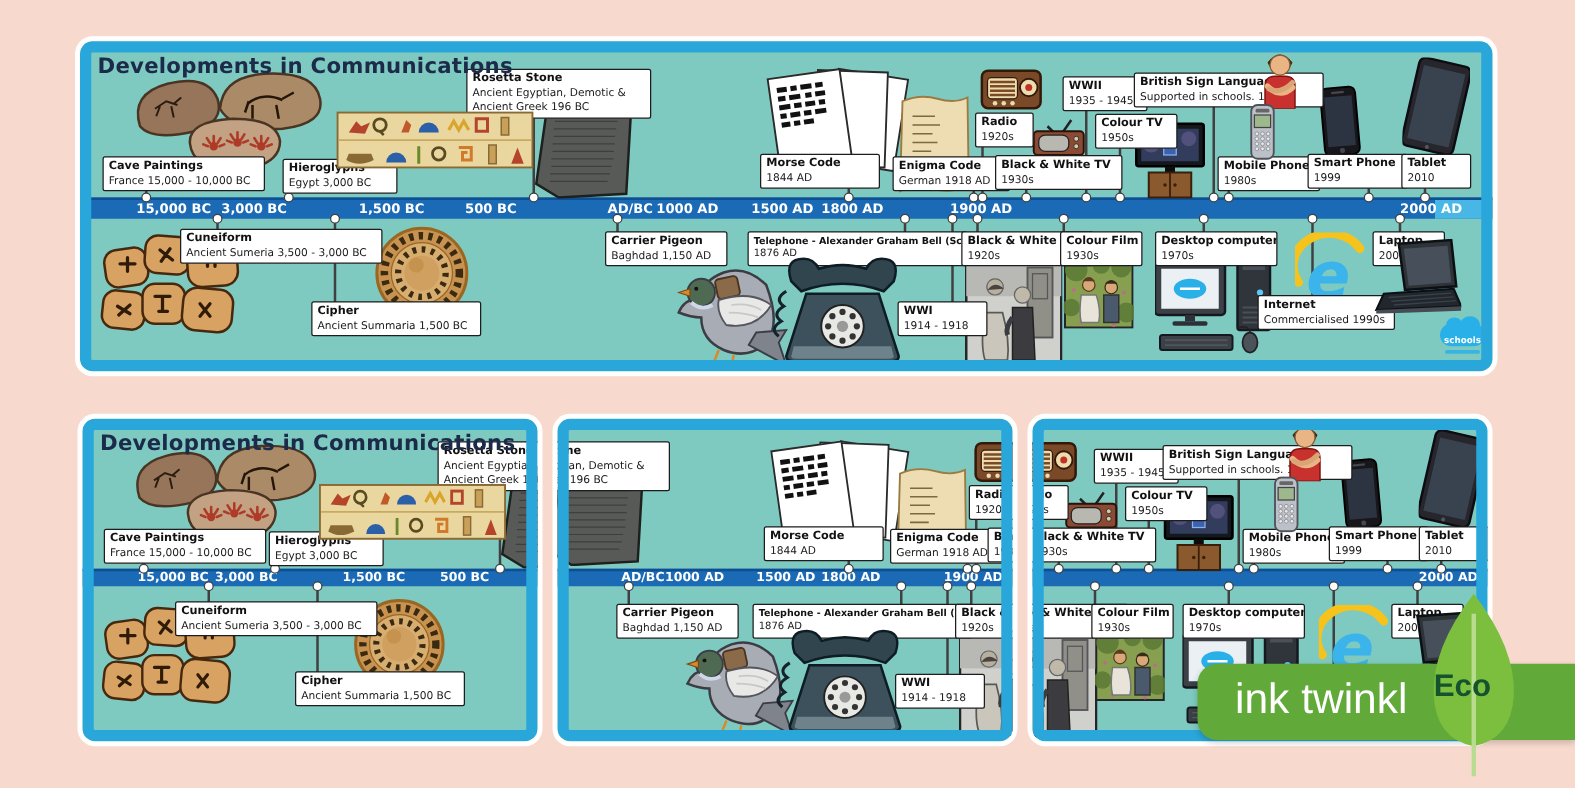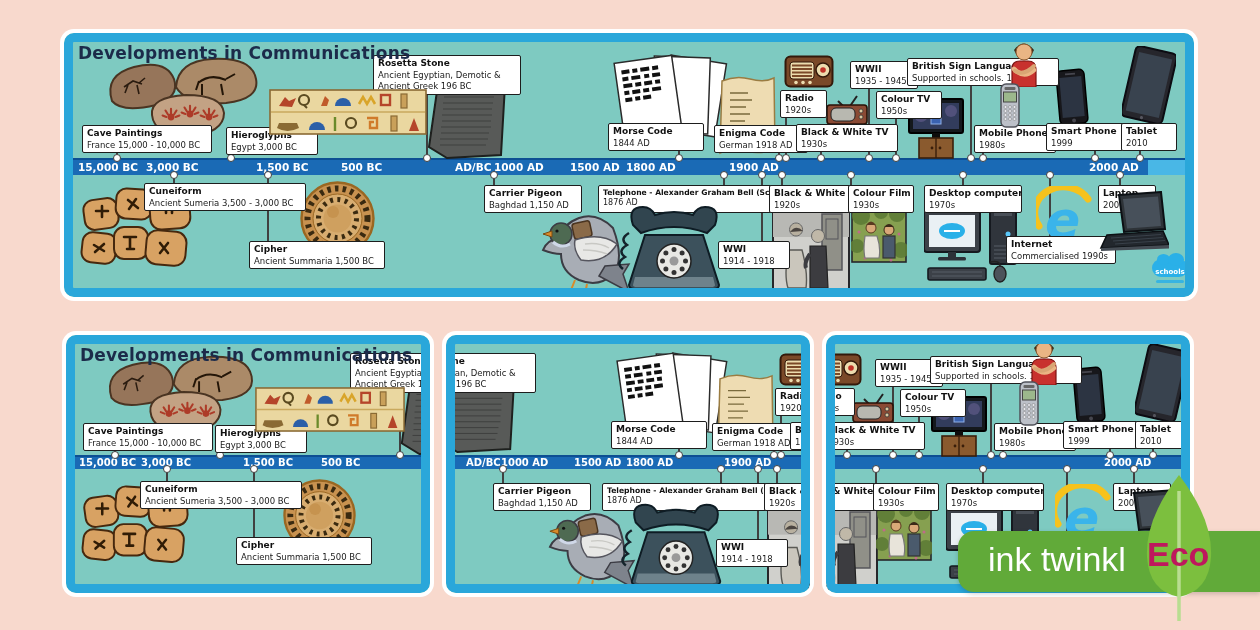--- a/index.html
+++ b/index.html
@@ -3,21 +3,21 @@
 <meta charset="utf-8">
 <style>
   html,body{margin:0;padding:0;}
   body{width:1260px;height:630px;background:#f8d9cd;position:relative;overflow:hidden;
        font-family:"DejaVu Sans","Liberation Sans",sans-serif;}
   .panel{position:absolute;background:#7ecac1;border-radius:10px;box-shadow:0 0 0 4px #ffffff;overflow:hidden;}
   .frame{position:absolute;inset:0;border:9px solid #2aa7da;border-radius:10px;z-index:50;pointer-events:none;}
   .panel-title{position:absolute;margin:0;font-size:17px;font-weight:bold;color:#1c2b4a;z-index:8;letter-spacing:.2px;white-space:nowrap;}
   .tl-bar{position:absolute;left:0;right:0;background:#1a6ab5;border-top:2px solid #0d4f93;box-sizing:border-box;z-index:3;}
   .bar-light{position:absolute;top:0;bottom:0;right:0;background:#49b7e6;}
-  .tick{position:absolute;top:0;color:#ffffff;font-weight:bold;white-space:nowrap;font-size:10.5px;}
+  .tick{position:absolute;top:0;color:#ffffff;font-weight:bold;white-space:nowrap;font-size:10.5px;margin-left:31px;}
   .mini .tick{font-size:10px;}
   .ev-box{position:absolute;background:#ffffff;border:1.4px solid #1d1d1d;border-radius:2px;padding:2px 4px 1px 4px;
           z-index:6;overflow:hidden;white-space:nowrap;box-sizing:border-box;}
   .ev-title{display:block;font-size:9px;font-weight:bold;color:#111;line-height:1.3;}
   .ev-detail{display:block;font-size:8.5px;color:#1a1a1a;line-height:1.28;}
   .ev-box.small .ev-title{font-size:7.6px;}
   .ev-box.small .ev-detail{font-size:8px;}
   .conn{position:absolute;width:1.6px;background:#404040;z-index:2;}
   .node{position:absolute;width:8px;height:8px;border-radius:50%;background:#fff;border:1.5px solid #404040;
         z-index:5;transform:translate(-50%,-50%);box-sizing:border-box;}
@@ -28,22 +28,22 @@
   .cloud{position:relative;width:36px;height:18px;background:#2ab0e8;border-radius:10px;margin:0 auto;}
   .cloud:before{content:"";position:absolute;width:13px;height:11px;border-radius:50%;background:#2ab0e8;top:-5px;left:5px;}
   .cloud:after{content:"";position:absolute;width:16px;height:13px;border-radius:50%;background:#2ab0e8;top:-6px;right:4px;}
   .cloud span{position:relative;z-index:2;color:#fff;font-size:7px;font-weight:bold;line-height:18px;}
   .logo-sub{width:28px;height:3px;background:#2ab0e8;border-radius:2px;margin:3px auto 0;opacity:.85;}
   .badge{position:absolute;left:958px;top:531px;width:302px;height:61px;background:#61aa39;
          border-radius:16px 0 0 16px;z-index:60;box-shadow:0 2px 5px rgba(0,0,0,.18);}
   .badge-label{position:absolute;left:30px;top:9px;font-size:34px;color:#ffffff;font-weight:400;
                font-family:"Liberation Sans","DejaVu Sans",sans-serif;}
   .leaf{position:absolute;left:1143px;top:473px;width:72px;height:152px;z-index:61;}
-  .eco{position:absolute;left:1147px;top:535px;width:44px;text-align:center;font-size:34px;font-weight:bold;
-       color:#be185d;z-index:62;font-family:"Liberation Sans","DejaVu Sans",sans-serif;}
+  .eco{position:absolute;left:1147px;top:535px;width:44px;text-align:center;font-size:25px;font-weight:bold;
+       color:#14532d;z-index:62;font-family:"Liberation Sans","DejaVu Sans",sans-serif;}
 </style>
 </head>
 <body>
 
 <svg width="0" height="0" style="position:absolute" aria-hidden="true">
 <defs>
   <g id="hand">
     <circle r="3.4" fill="#ad3b28"></circle>
     <g stroke="#ad3b28" stroke-width="2.1" stroke-linecap="round">
       <path d="M-3,-2.5 l-2.5,-4 M0,-3.2 l0,-5 M3,-2.5 l2.5,-4 M-4.6,0 l-3.8,-1.5 M4.6,0 l3.8,-1.5"></path>

